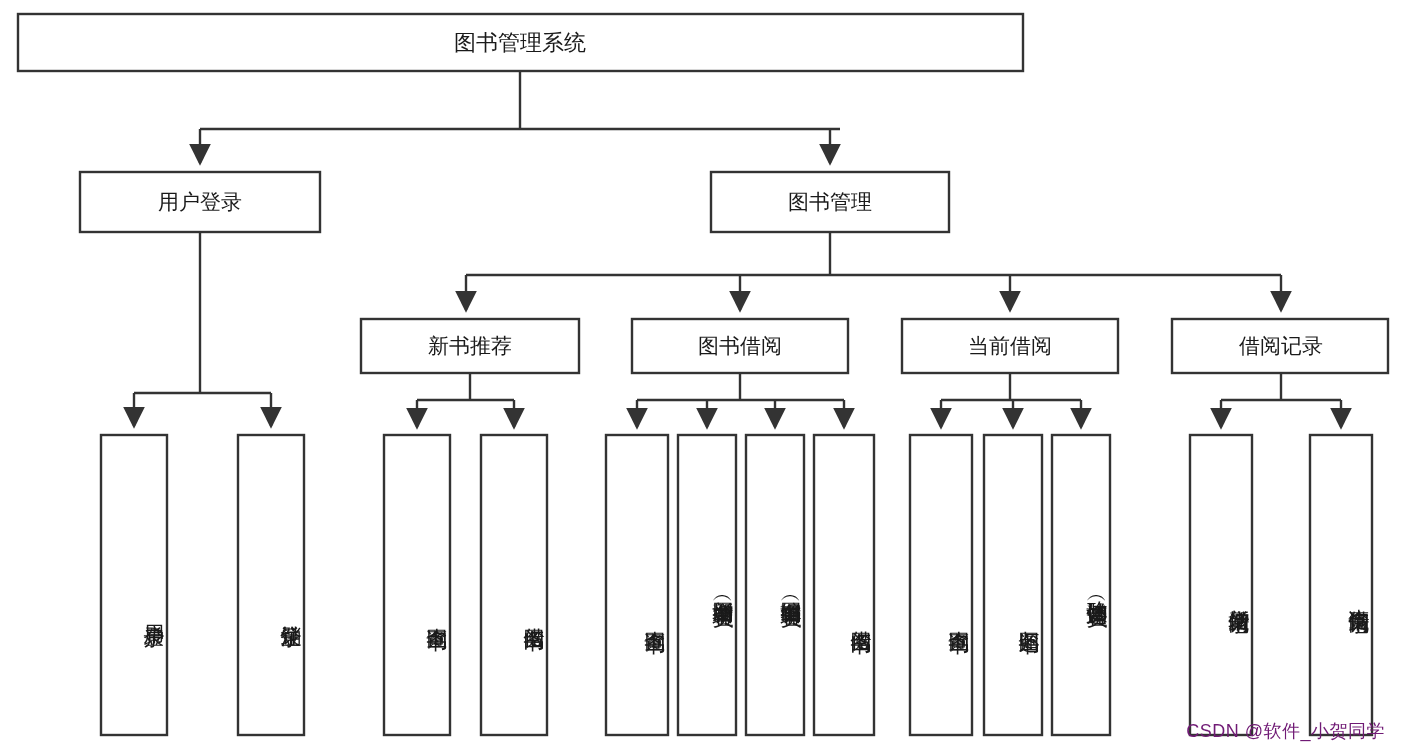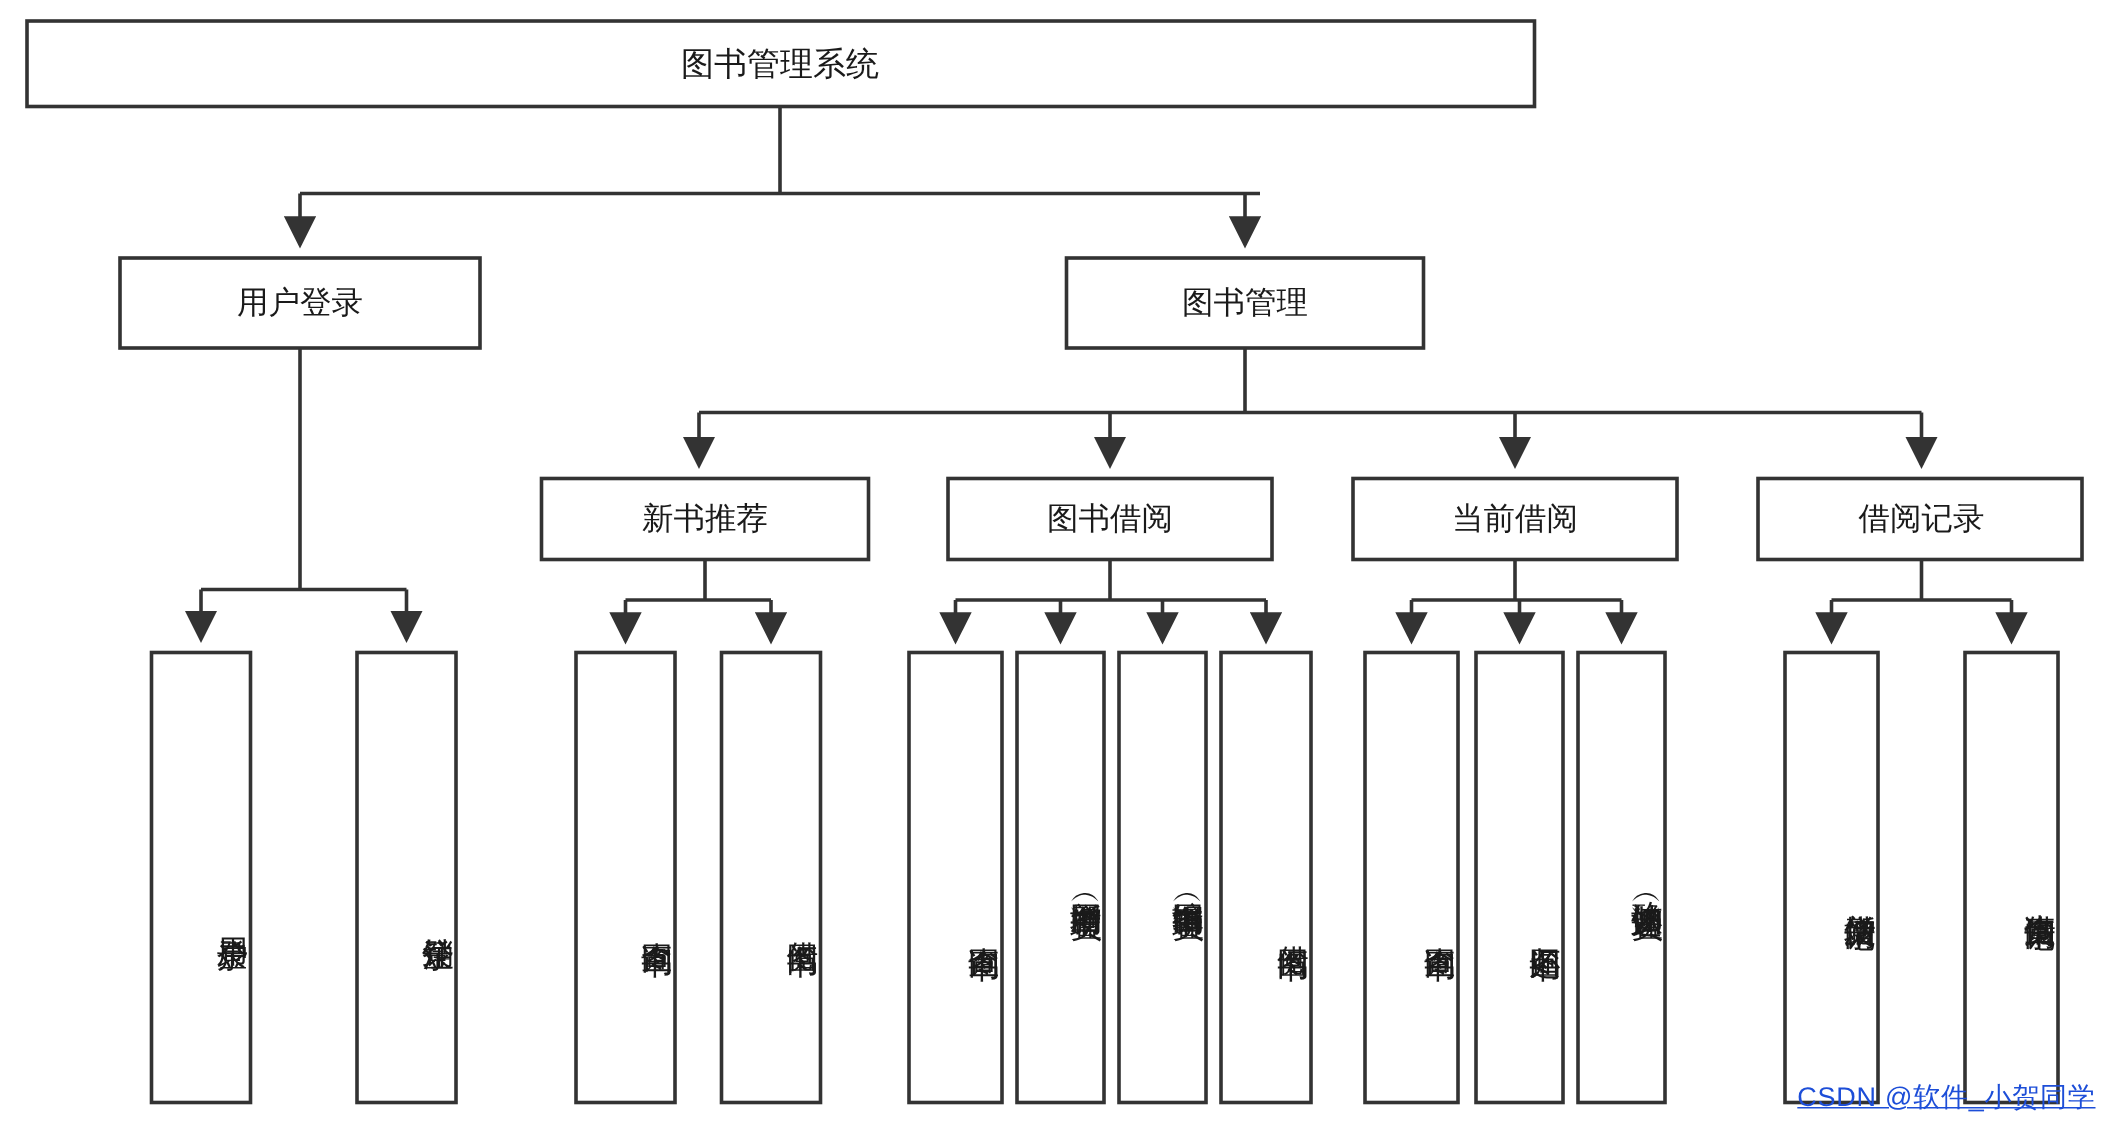--- a/index.html
+++ b/index.html
@@ -61,28 +61,27 @@
     text-orientation: upright;
     white-space: nowrap;
     letter-spacing: 1px;
     display: flex;
     align-items: flex-start;
     justify-content: center;
     pointer-events: none;
   }
   .watermark {
     position: absolute;
-    right: 8px;
+    right: 20px;
     bottom: 4px;
     font-family: "Liberation Sans", "DejaVu Sans", sans-serif;
     font-size: 18px;
-    color: #1d4ed8;
+    color: #701a75;
     white-space: nowrap;
     letter-spacing: 0.5px;
-    text-decoration: underline;
   }
 </style>
 </head>
 <body>
 
 <div id="diagram-root">
 
   <svg class="flow" viewBox="0 0 1405 747">
     <defs>
       <marker id="arrow" viewBox="0 0 12 12" refX="10.5" refY="6" markerWidth="9" markerHeight="9" orient="auto-start-reverse">

